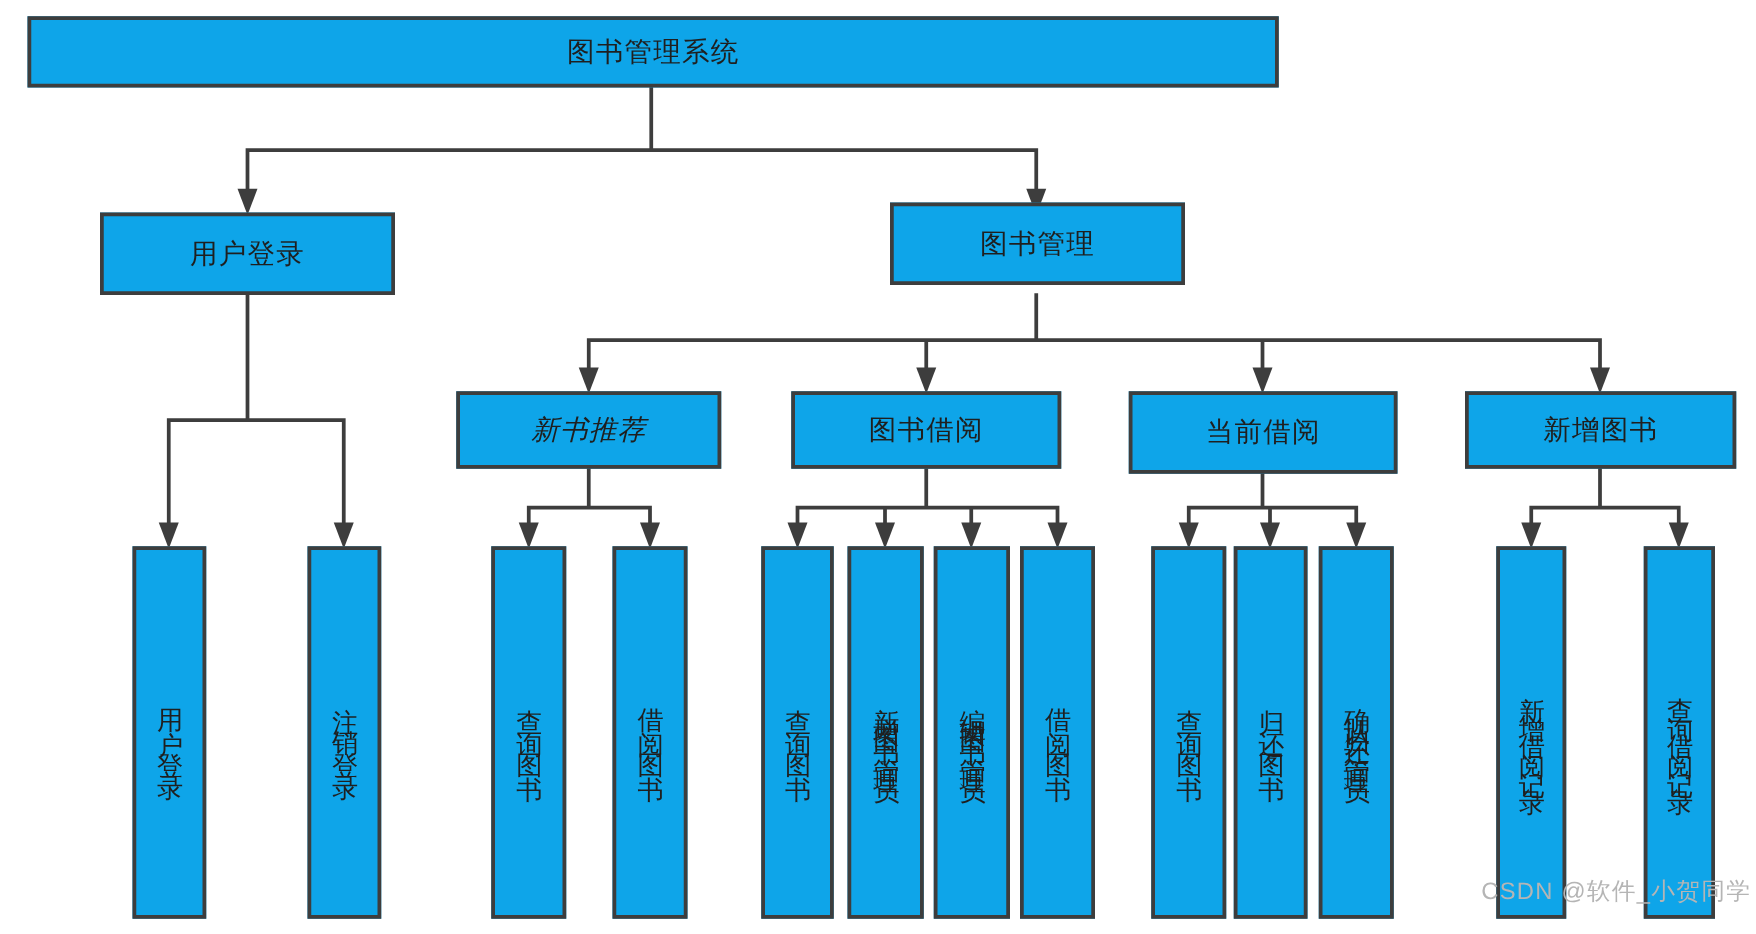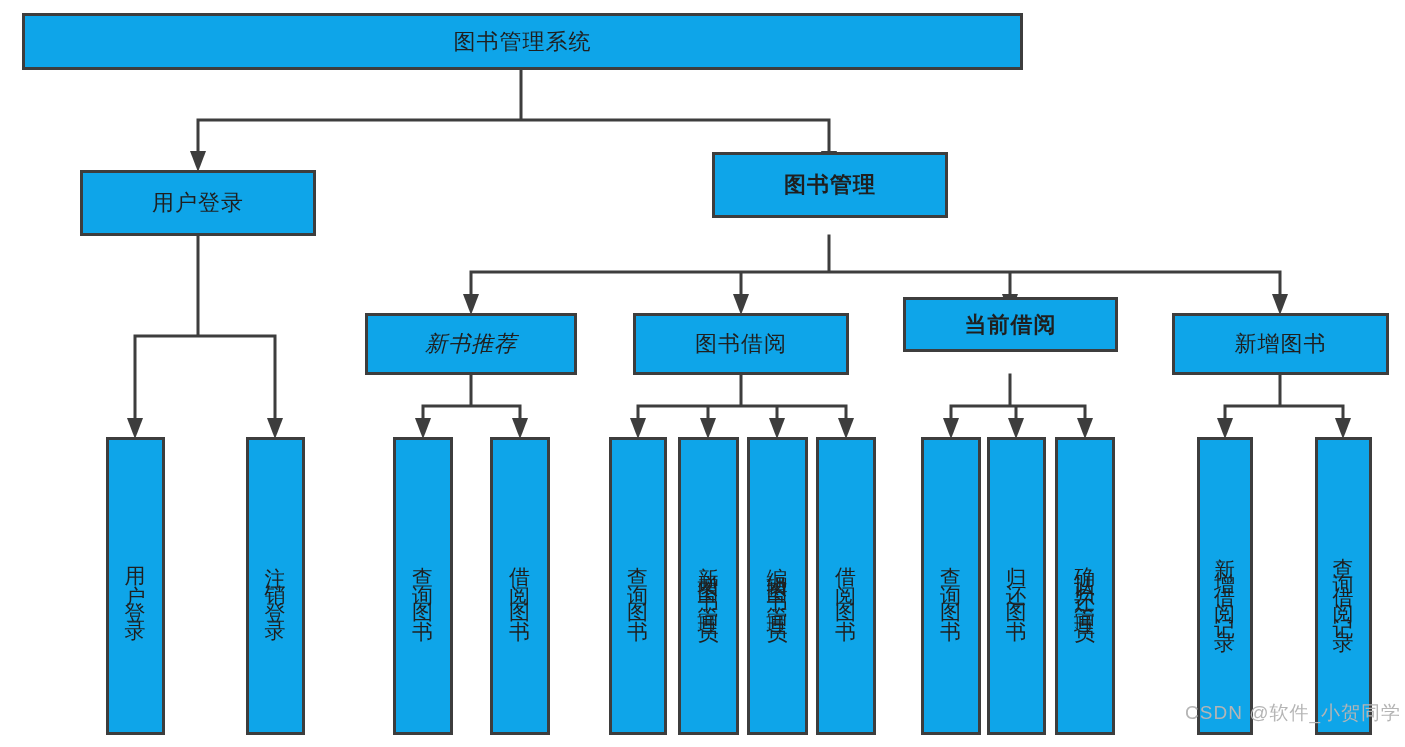--- a/index.html
+++ b/index.html
@@ -98,31 +98,31 @@
     </g>
   </svg>
 
   <div class="box h" style="left:22px;top:13px;width:1001px;height:57px;">
     <span>图书管理系统</span>
   </div>
 
   <div class="box h" style="left:80px;top:170px;width:236px;height:66px;">
     <span>用户登录</span>
   </div>
-  <div class="box h" style="left:712px;top:152px;width:236px;height:66px;font-weight:bold;">
+  <div class="box h" style="left:712px;top:162px;width:236px;height:66px;">
     <span>图书管理</span>
   </div>
 
   <div class="box h" style="left:365px;top:313px;width:212px;height:62px;font-style:italic;">
     <span>新书推荐</span>
   </div>
   <div class="box h" style="left:633px;top:313px;width:216px;height:62px;">
     <span>图书借阅</span>
   </div>
-  <div class="box h" style="left:903px;top:297px;width:215px;height:55px;font-weight:bold;">
+  <div class="box h" style="left:903px;top:313px;width:215px;height:66px;">
     <span>当前借阅</span>
   </div>
   <div class="box h" style="left:1172px;top:313px;width:217px;height:62px;">
     <span>新增图书</span>
   </div>
 
   <div class="box v" style="left:106px;top:437px;width:59px;height:298px;">
     <span class="len4">用户登录</span>
   </div>
   <div class="box v" style="left:246px;top:437px;width:59px;height:298px;">

